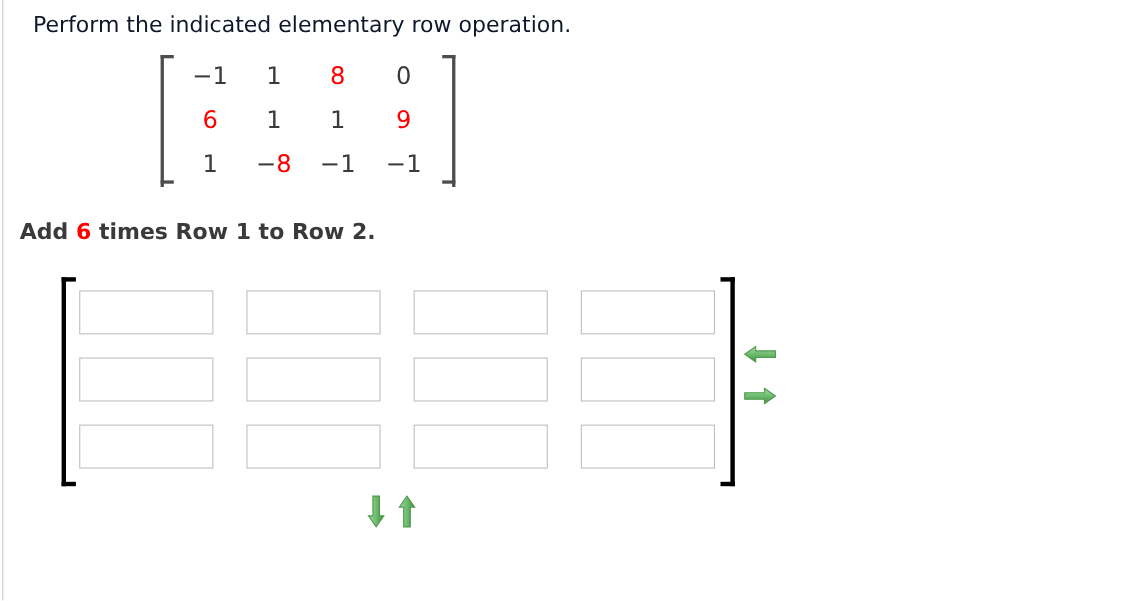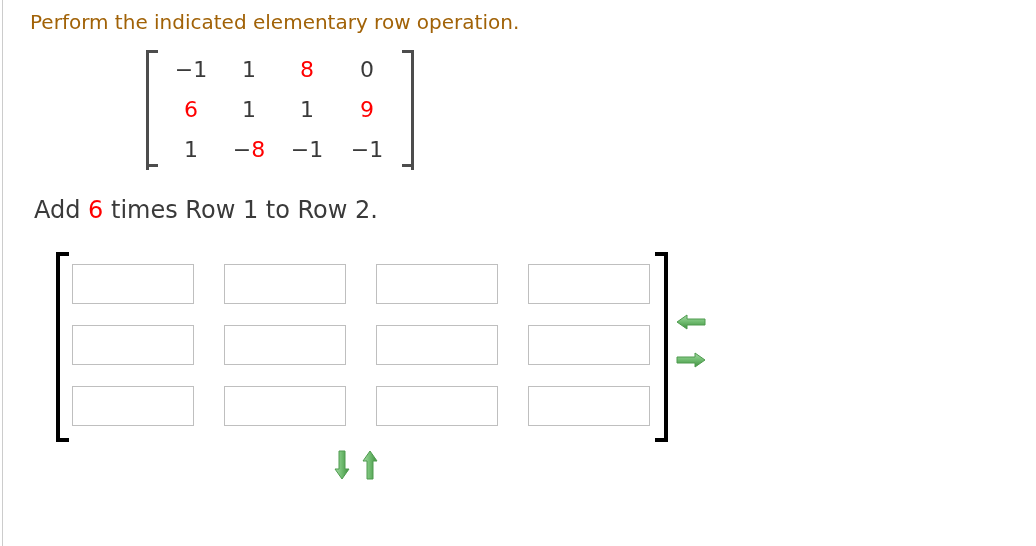--- a/index.html
+++ b/index.html
@@ -27,21 +27,21 @@
     background: #cccccc;
   }
 
   
   .prompt {
     position: absolute;
     left: 30px;
     top: 8px;
     font-size: 20px;
     line-height: 28px;
-    color: #a16207;
+    color: #0f172a;
     white-space: nowrap;
     text-align: right;
   }
 
   
   .given-matrix {
     position: absolute;
     left: 144px;
     top: 50px;
     display: flex;
@@ -85,26 +85,27 @@
     white-space: nowrap;
     color: #3a3a3a;
   }
   .mtx-grid .cell.red { color: #ff0000; }
   .mtx-grid .cell .neg { color: #3a3a3a; }
   .mtx-grid .cell .digit-red { color: #ff0000; }
 
   
   .operation {
     position: absolute;
-    left: 34px;
+    left: 18px;
     top: 196px;
-    font-size: 24px;
+    font-size: 20px;
     line-height: 28px;
     color: #3a3a3a;
     white-space: nowrap;
+    font-weight: bold;
   }
   .operation .scalar { color: #ff0000; }
 
   
   .answer-area {
     position: absolute;
     left: 50px;
     top: 252px;
     width: 660px;
     height: 200px;

